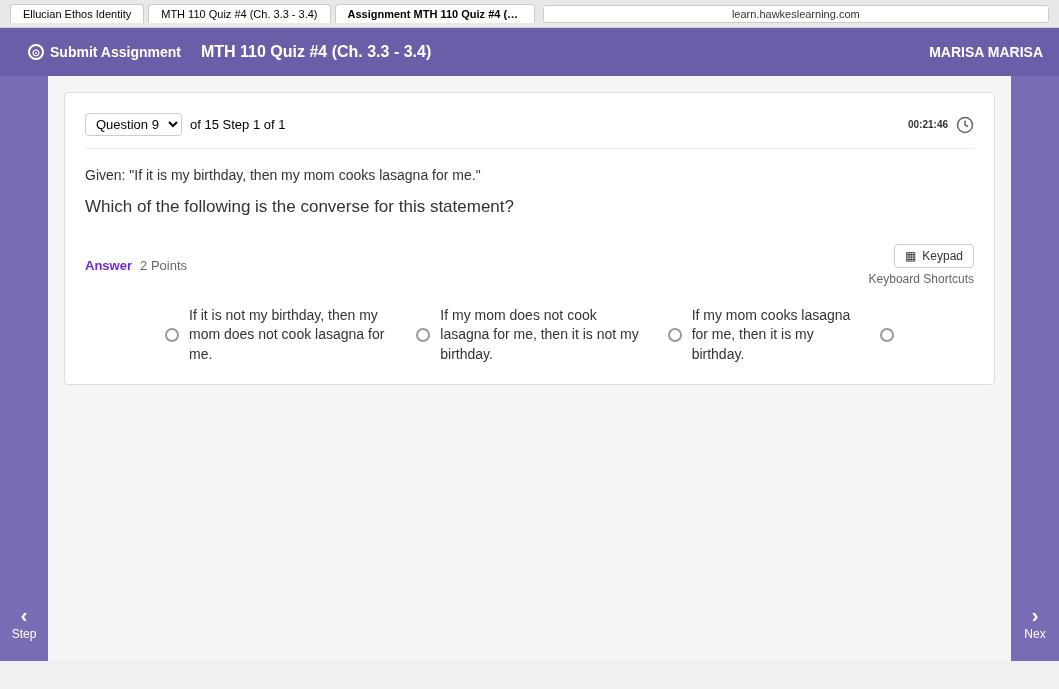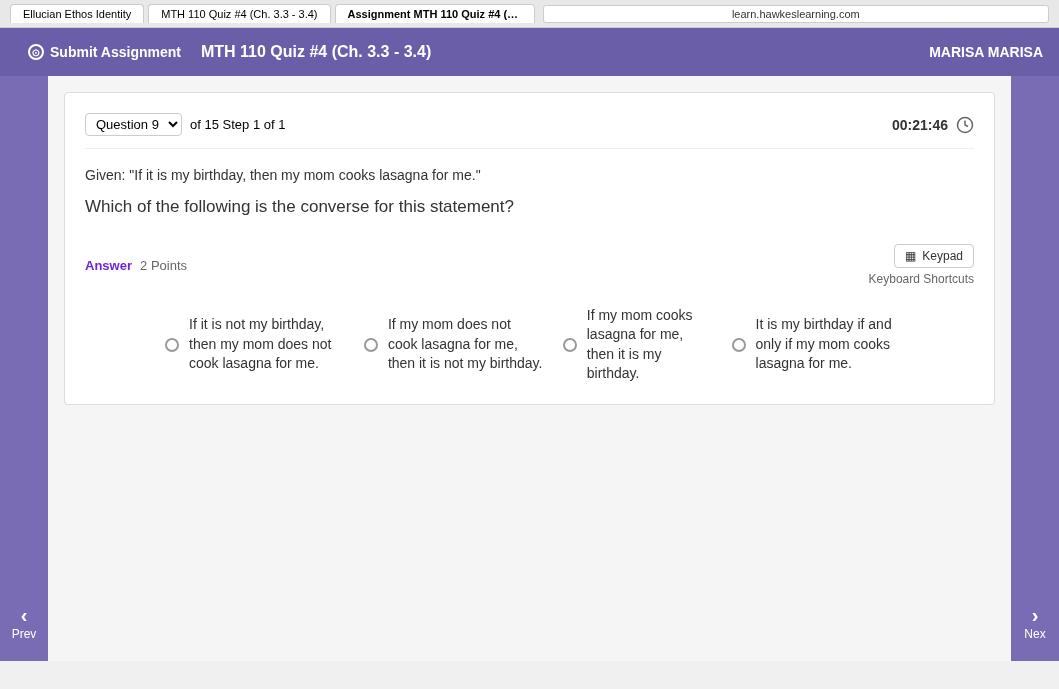--- a/index.html
+++ b/index.html
@@ -172,21 +172,21 @@
       border-radius: 4px;
       padding: 2px 6px;
       font-size: 13px;
       cursor: pointer;
       background: white;
     }
     .timer-area {
       display: flex;
       align-items: center;
       gap: 8px;
-      font-size: 14px;
+      font-size: 10px;
       font-weight: bold;
       color: #333;
     }
     .timer-icon {
       width: 18px;
       height: 18px;
       color: #666;
     }
 
     .question-text {
@@ -291,21 +291,21 @@
   </button>
   <span class="quiz-title">MTH 110 Quiz #4 (Ch. 3.3 - 3.4)</span>
   <div class="header-right">MARISA MARISA</div>
 </div>
 
 <div class="main-content">
 
   <div class="side-nav">
     <div class="nav-prev">
       <span class="nav-arrow">‹</span>
-      <span>Prev</span>
+      <span>Step</span>
     </div>
   </div>
 
   <div class="quiz-content">
     <div class="question-card">
 
       <div class="question-header">
         <div class="question-nav">
           <select class="question-select">
             <option>Question 9</option>
@@ -351,21 +351,20 @@
             <span class="option-text">If my mom does not cook lasagna for me, then it is not my birthday.</span>
           </div>
 
           <div class="answer-option">
             <div class="radio-btn"></div>
             <span class="option-text">If my mom cooks lasagna for me, then it is my birthday.</span>
           </div>
 
           <div class="answer-option">
             <div class="radio-btn"></div>
-            <span class="option-text">It is my birthday if and only if my mom cooks lasagna for me.</span>
           </div>
 
         </div>
       </div>
 
     </div>
   </div>
 
   <div class="side-nav-right">
     <div class="nav-next">

